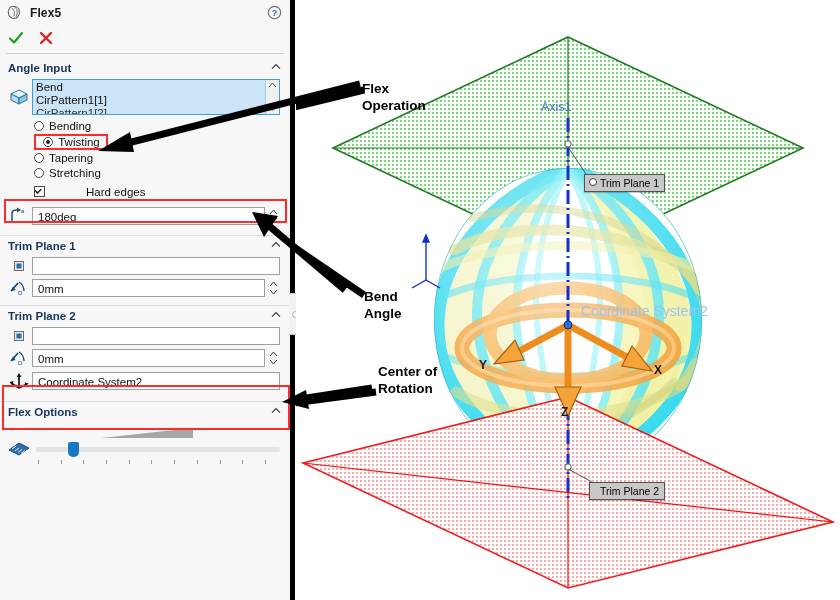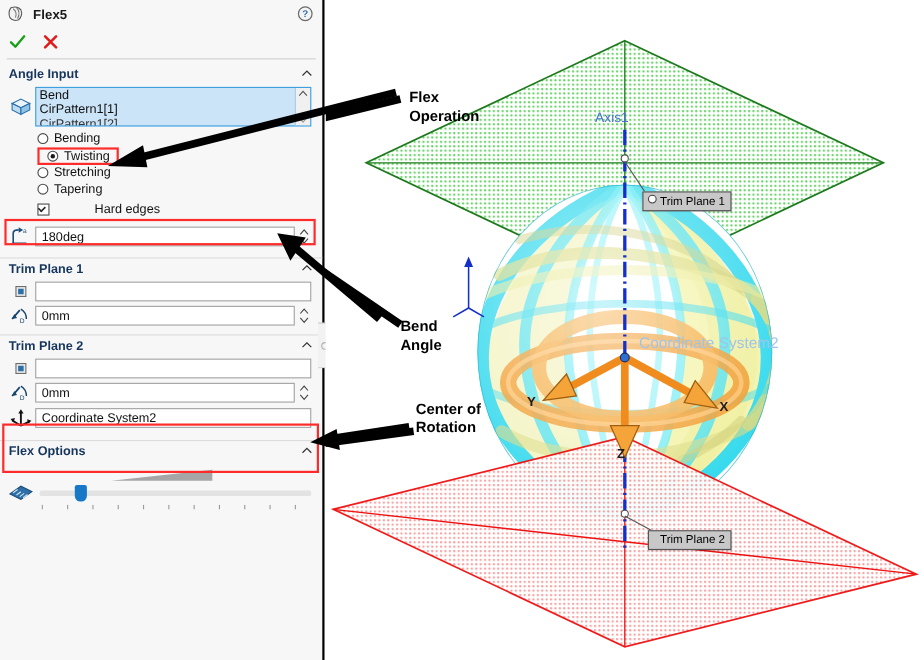--- a/index.html
+++ b/index.html
@@ -8,21 +8,21 @@
     font-family:"Liberation Sans", sans-serif;
     background:#ffffff;
     -webkit-font-smoothing:antialiased;
   }
   .app{position:relative;width:840px;height:600px;}
 
   
   .panel{
     position:absolute;left:0;top:0;width:295px;height:600px;
     background:#f7f7f7;
-    border-right:2px solid #000000;
+    border-right:5px solid #000000;
     box-sizing:border-box;
   }
   .panel-header{
     position:relative;height:26px;
     display:flex;align-items:center;
     padding:0 6px;
   }
   .pm-icon{
     width:18px;height:18px;margin-right:6px;flex:0 0 auto;
     display:block;
@@ -227,27 +227,27 @@
 
     <div class="radios">
       <div class="rad">
         <span class="dot"></span>
         <span class="lbl">Bending</span>
       </div>
       <div class="rad sel boxed">
         <span class="dot"></span>
         <span class="lbl">Twisting</span>
       </div>
+      <div class="rad" style="margin-top:1px;">
+        <span class="dot"></span>
+        <span class="lbl">Tapering</span>
+      </div>
       <div class="rad">
         <span class="dot"></span>
         <span class="lbl">Stretching</span>
-      </div>
-      <div class="rad" style="margin-top:1px;">
-        <span class="dot"></span>
-        <span class="lbl">Tapering</span>
       </div>
       <div class="chk">
         <span class="box"></span>
         <span class="lbl">Hard edges</span>
       </div>
     </div>
 
     <div class="row" style="margin-top:6px;">
       <span class="row-icon">
         <svg width="22" height="18" viewBox="0 0 22 18">
@@ -529,21 +529,21 @@
 
       <g>
         <path d="M68 295 L-30 228" stroke="#000" stroke-width="7" fill="none"></path>
       </g>
 
       <g>
         <path d="M80 392 L-10 404" stroke="#000" stroke-width="7" fill="none"></path>
       </g>
     </svg>
 
-    <div class="callout" style="left:76px;top:80px;">Flex
+    <div class="callout" style="left:66px;top:80px;">Flex
 Operation</div>
     <div class="callout" style="left:68px;top:288px;">Bend
 Angle</div>
     <div class="callout" style="left:82px;top:363px;">Center of
 Rotation</div>
   </div>
 
   <svg width="840" height="600" viewBox="0 0 840 600" style="position:absolute;left:0;top:0;pointer-events:none;">
     <g>
       <path d="M360 84 L120 145" stroke="#000" stroke-width="7" fill="none" stroke-linecap="butt"></path>

